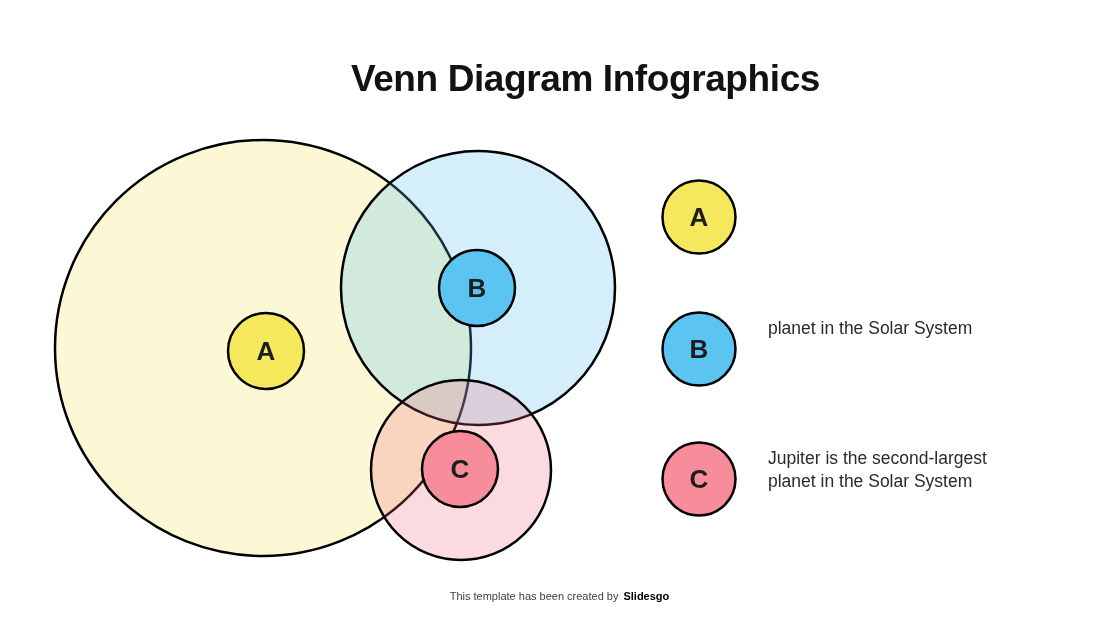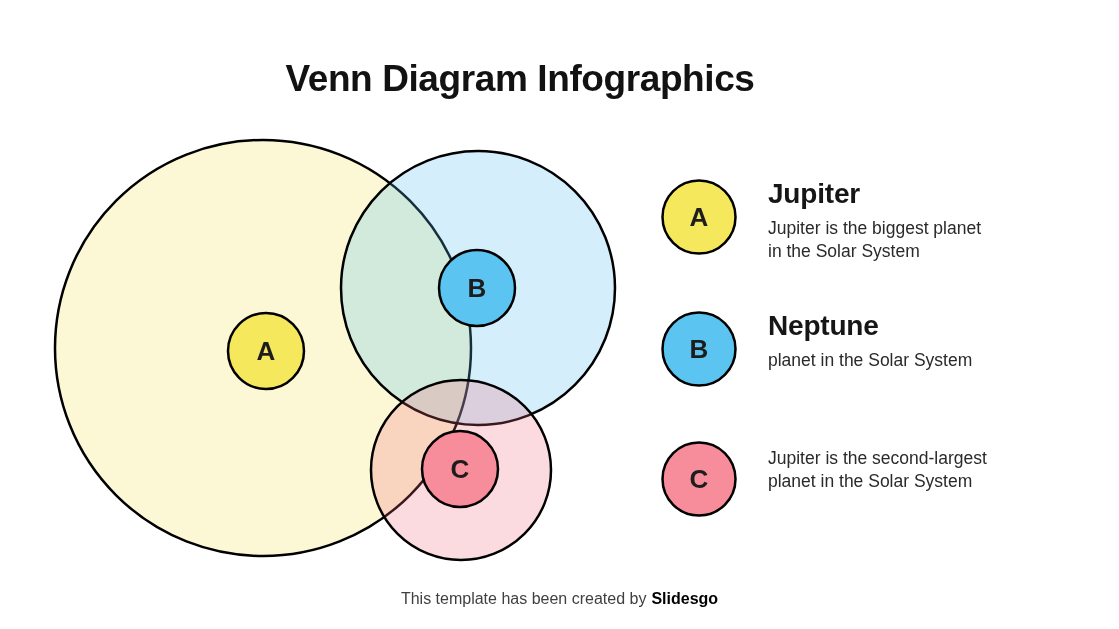--- a/index.html
+++ b/index.html
@@ -7,21 +7,21 @@
     width: 1119px; height: 629px;
     background: #ffffff;
     font-family: "Liberation Sans", sans-serif;
     position: relative; overflow: hidden;
     color: #1d1d1d;
   }
   .slide { position: absolute; inset: 0; }
 
   .title {
     position: absolute; left: 220px; top: 58px; width: 600px;
-    margin: 0; text-align: center;
+    margin: 0; text-align: right;
     font-size: 37px; font-weight: 700; letter-spacing: -0.4px;
     color: #121212;
   }
 
   .venn-svg { position: absolute; left: 0; top: 0; }
 
   .venn-label {
     font-family: "Liberation Sans", sans-serif;
     font-size: 26px; font-weight: 600; fill: #1d1d1d;
     text-anchor: middle;
@@ -35,21 +35,21 @@
   .legend-text { margin-left: 28px; width: 300px; }
   .legend-name {
     font-size: 28px; font-weight: 700; line-height: 32px;
     color: #161616; letter-spacing: -0.2px;
   }
   .legend-desc { margin-top: 7px; font-size: 17.5px; line-height: 22.5px; color: #2a2a2a; }
   .legend-desc-line { white-space: nowrap; }
 
   .footer {
     position: absolute; left: 0; right: 0; top: 590px;
-    text-align: center; font-size: 16px; color: #3f3f3f;
+    text-align: center; font-size: 11px; color: #3f3f3f;
   }
   .footer .brand { font-weight: 700; color: #000; margin-left: 5px; }
 </style>
 </head>
 <body>
 
 <div class="slide">
 
   <h1 class="title">Venn Diagram Infographics</h1>
 
@@ -66,36 +66,28 @@
     <text class="venn-label" x="266" y="360">A</text>
     <text class="venn-label" x="477" y="297">B</text>
     <text class="venn-label" x="460" y="478">C</text>
   </svg>
 
   <div class="legend-item legend-item-a">
     <svg class="legend-marker" width="80" height="80">
       <circle cx="39" cy="39" r="36.5" stroke="#000" stroke-width="2.5" fill="#F6E85C"></circle>
       <text class="venn-label" x="39" y="48">A</text>
     </svg>
-    <div class="legend-text">
-      <div class="legend-name">Jupiter</div>
-      <div class="legend-desc">
-        <div class="legend-desc-line">Jupiter is the biggest planet</div>
-        <div class="legend-desc-line">in the Solar System</div>
-      </div>
-    </div>
   </div>
 
   <div class="legend-item legend-item-b">
     <svg class="legend-marker" width="80" height="80">
       <circle cx="39" cy="39" r="36.5" stroke="#000" stroke-width="2.5" fill="#5BC4F1"></circle>
       <text class="venn-label" x="39" y="48">B</text>
     </svg>
     <div class="legend-text">
-      <div class="legend-name">Neptune</div>
       <div class="legend-desc">
         <div class="legend-desc-line">planet in the Solar System</div>
       </div>
     </div>
   </div>
 
   <div class="legend-item legend-item-c">
     <svg class="legend-marker" width="80" height="80">
       <circle cx="39" cy="39" r="36.5" stroke="#000" stroke-width="2.5" fill="#F78D9B"></circle>
       <text class="venn-label" x="39" y="48">C</text>

